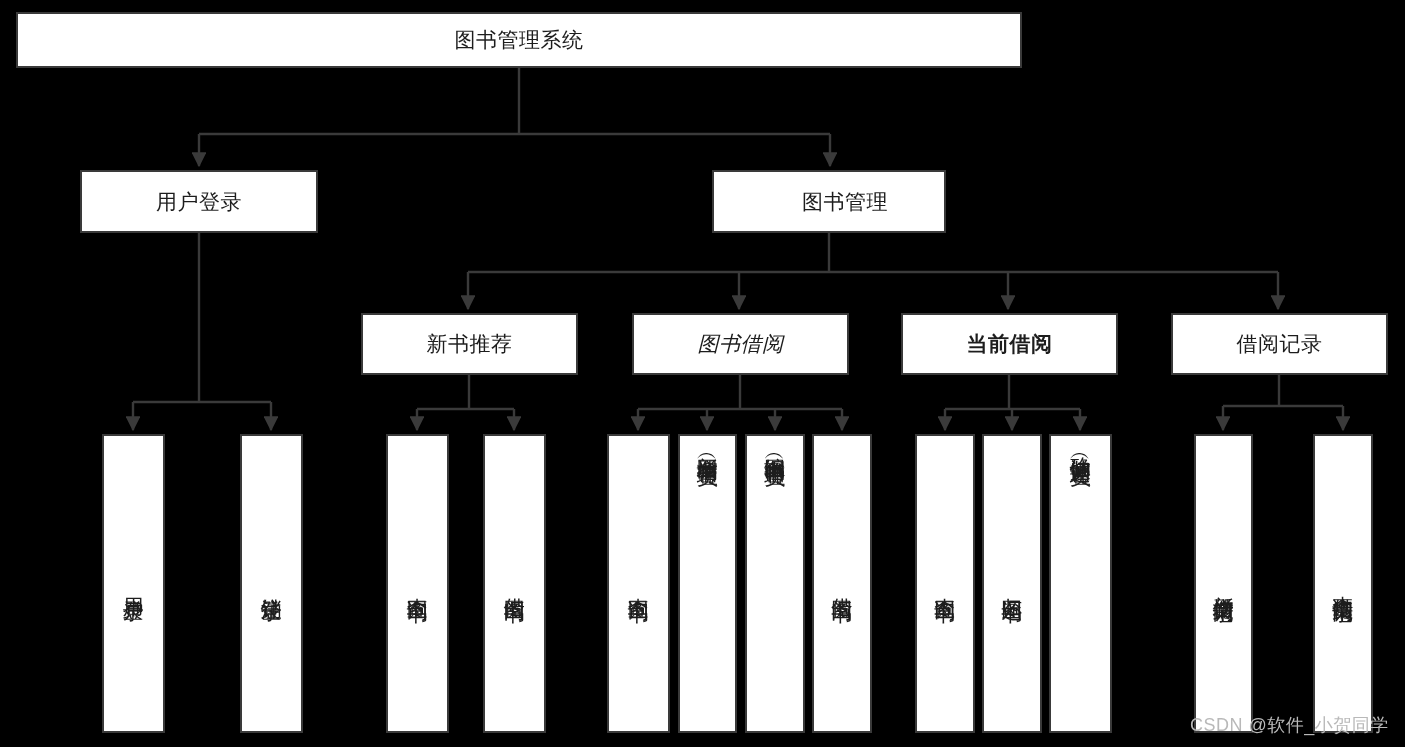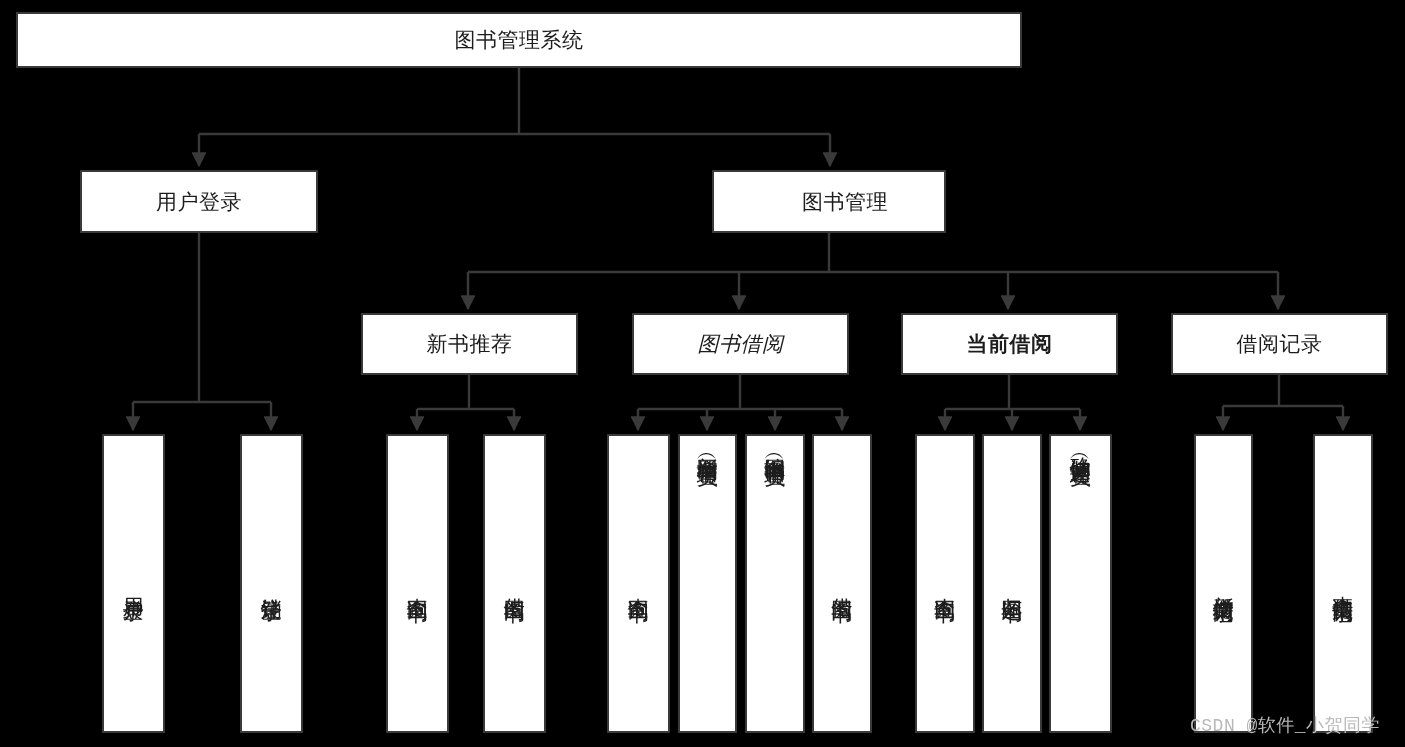--- a/index.html
+++ b/index.html
@@ -56,21 +56,20 @@
   .node.leaf.centered {
     align-items: center;
     padding-top: 0;
   }
   .watermark {
     position: absolute;
     font-size: 18px;
     color: #b9b9b9;
     white-space: nowrap;
     letter-spacing: 0.5px;
-    font-family: Liberation Mono, monospace;
   }
 </style>
 </head>
 <body>
 
 <div id="canvas">
 
   <svg class="wires" viewBox="0 0 1405 747" xmlns="http://www.w3.org/2000/svg">
     <defs>
       <marker id="arrow" viewBox="0 0 10 10" refX="9.2" refY="5" markerWidth="6.2" markerHeight="6.2" orient="auto-start-reverse">

